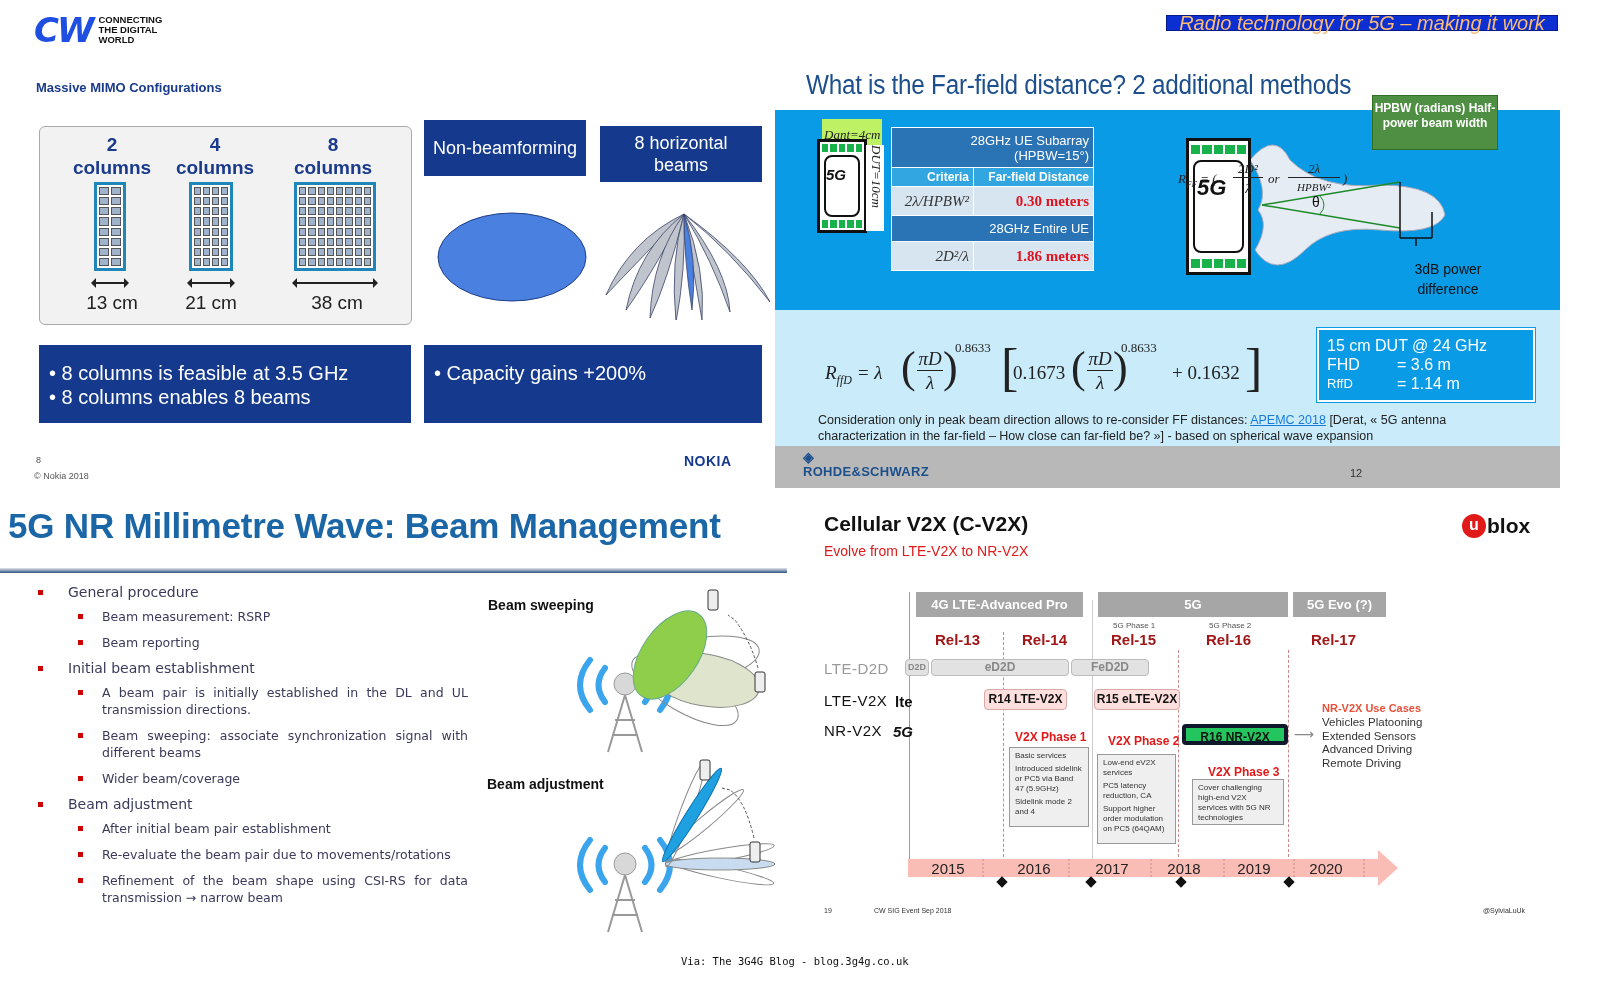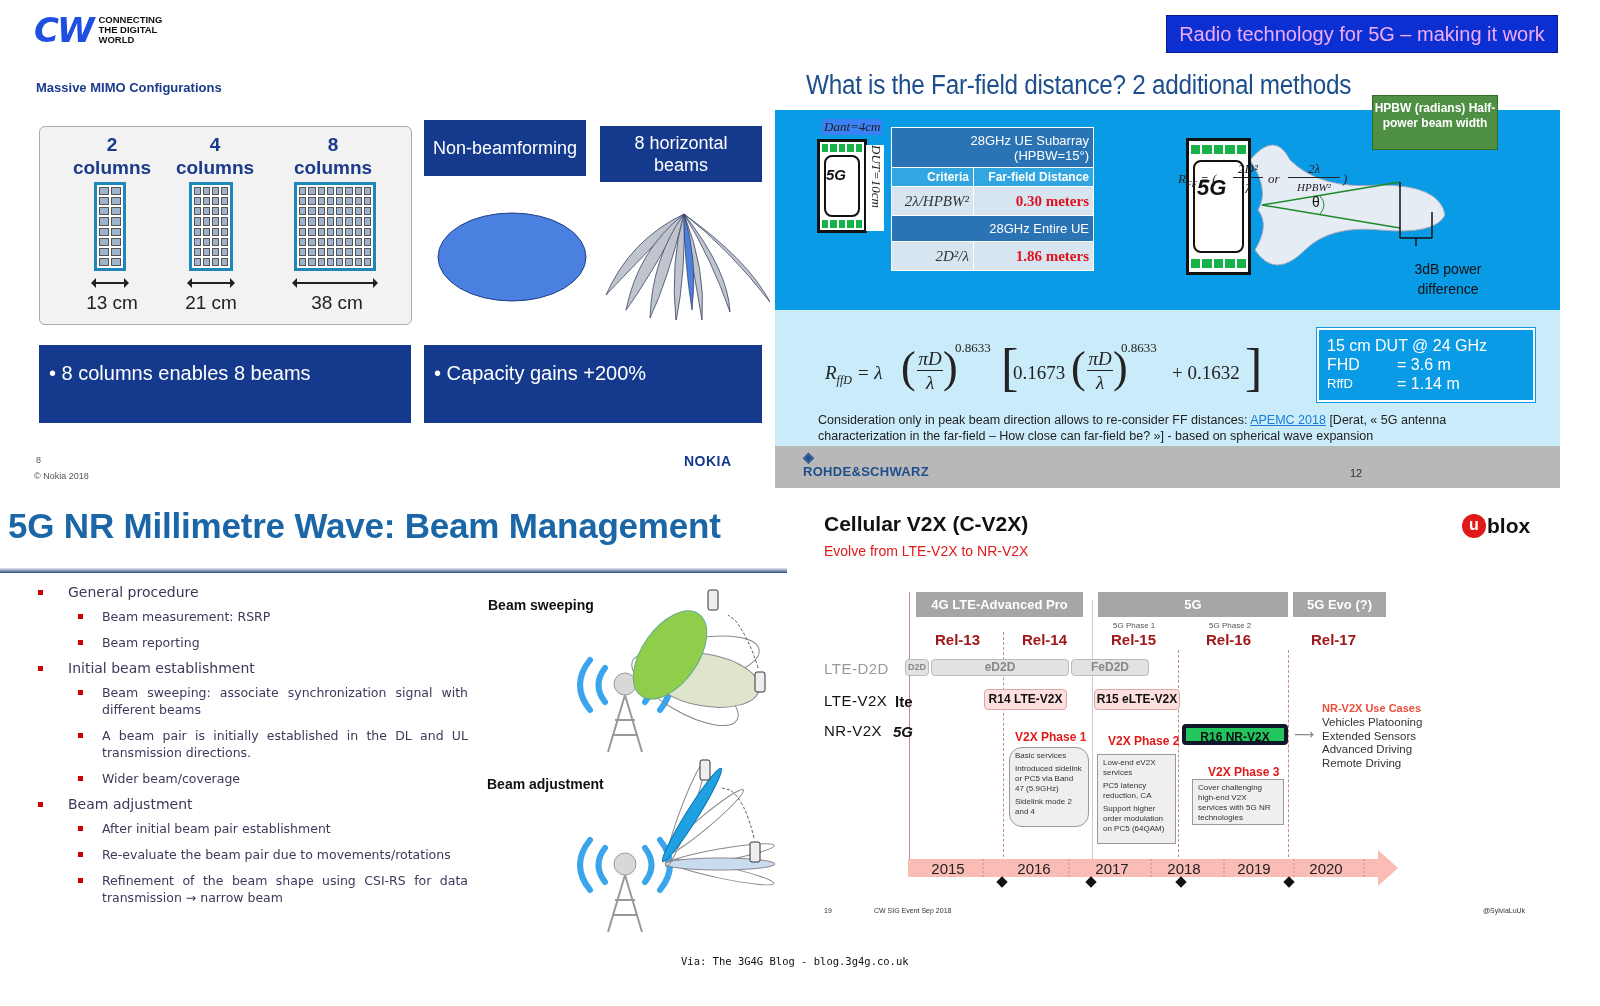--- a/index.html
+++ b/index.html
@@ -21,21 +21,21 @@
   .dim-arrow::before { left: -5px; border-right-color: #222; border-left: none; }
   .dim-arrow::after { right: -5px; border-left-color: #222; border-right: none; }
   .dim-label { position: absolute; font-size: 19px; color: #222; text-align: center; }
   .nk-btn { background: #14398d; color: #fff; font-size: 18px; text-align: center; display: flex; align-items: center; justify-content: center; line-height: 22px; }
   .nk-bullets { background: #14398d; color: #fff; font-size: 20px; line-height: 24px; padding: 16px 10px; }
   .nk-bullets div::before { content: "\2022  "; }
   .nk-foot { font-size: 9px; color: #555; }
   .nokia-logo { left: 684px; top: 453px; font-weight: 900; font-size: 14px; color: #14398d; letter-spacing: 0.5px; }
 
   
-  .rs-banner { left: 1166px; top: 15px; width: 392px; height: 38px; background: #0b2fd1; border: 1px solid #051a8a; color: #f0abfc; font-size: 20px; display: flex; align-items: center; justify-content: center; }
+  .rs-banner { left: 1166px; top: 15px; width: 392px; height: 16px; background: #0b2fd1; border: 1px solid #051a8a; color: #fdba74; font-size: 20px; display: flex; align-items: center; justify-content: center; font-style: italic; }
   .rs-title { left: 806px; top: 70px; font-size: 27px; color: #1c4f8c; transform: scaleX(0.9); transform-origin: left; letter-spacing: -0.3px; }
   .rs-blue { left: 775px; top: 110px; width: 785px; height: 200px; background: #0a9be6; }
   .rs-light { left: 775px; top: 310px; width: 785px; height: 136px; background: #c9ebfa; }
   .rs-grey { left: 775px; top: 446px; width: 785px; height: 42px; background: #b8b8b8; }
   .hpbw-box { left: 1372px; top: 95px; width: 126px; height: 55px; background: #4f8f43; color: #fff; font-size: 12px; font-weight: bold; text-align: center; line-height: 15px; padding-top: 5px; border: 1px solid #2f6f23; }
   .ff-table { left: 891px; top: 127px; width: 203px; border-collapse: collapse; font-size: 13px; }
   .ff-table td { border: 1px solid #fff; padding: 2px 4px; text-align: right; }
   .ff-hdr { background: #2a73b4; color: #fff; }
   .ff-sub { background: #31a6e0; color: #fff; font-weight: bold; font-size: 12px; }
   .ff-row { background: #d7e5f1; font-family: "Liberation Serif", serif; font-style: italic; font-size: 15px; color: #333; height: 29px; }
@@ -259,38 +259,39 @@
       <path d="M254 4 Q222 48 220 108 Q238 70 254 4 Z"></path>
       <path d="M254 4 Q240 50 246 112 Q256 60 254 4 Z"></path>
       <path d="M254 4 Q262 52 272 110 Q276 60 254 4 Z"></path>
       <path d="M254 4 Q282 50 300 102 Q298 60 254 4 Z"></path>
       <path d="M254 4 Q300 40 340 92 Q318 50 254 4 Z"></path>
       <path d="M254 4 Q254 50 262 100 Q268 50 254 4 Z" fill="#4a80e0"></path>
     </g>
   </svg>
 
   <div class="abs nk-bullets" style="left:39px;top:345px;width:372px;height:78px;">
+    <div>8 columns is feasible at 3.5 GHz</div>
     <div>8 columns enables 8 beams</div>
   </div>
   <div class="abs nk-bullets" style="left:424px;top:345px;width:338px;height:78px;">
     <div>Capacity gains +200%</div>
   </div>
 
   <div class="abs nk-foot" style="left:36px;top:455px;">8</div>
   <div class="abs nk-foot" style="left:34px;top:471px;">© Nokia 2018</div>
   <div class="abs nokia-logo">NOKIA</div>
 </div>
 
 <div class="abs rs-banner">Radio technology for 5G – making it work</div>
 <div class="abs rs-title">What is the Far-field distance? 2 additional methods</div>
 <div class="abs rs-blue"></div>
 <div class="abs rs-light"></div>
 <div class="abs rs-grey"></div>
 
-<div class="abs formula" style="left:822px;top:119px;background:#3b82f6;font-size:13px;padding:0 2px;">Dant=4cm</div>
+<div class="abs formula" style="left:822px;top:119px;background:#bef264;font-size:13px;padding:8px 2px;">Dant=4cm</div>
 <div class="phone" style="left:817px;top:139px;width:50px;height:94px;">
   <div class="strip" style="top:2px;">
       <i></i>
       <i></i>
       <i></i>
       <i></i>
       <i></i>
     </div>
   <div class="screen" style="top:13px;bottom:13px;"></div>
   <div class="g5" style="left:6px;top:24px;font-size:15px;">5G</div>
@@ -406,22 +407,22 @@
 </div>
 <div class="abs rs-page">12</div>
 
 <div class="abs bm-title">5G NR Millimetre Wave: Beam Management</div>
 <div class="abs bm-rule"></div>
 <div class="abs bm-list">
   <div class="bm-l1">General procedure</div>
   <div class="bm-l2">Beam measurement: RSRP</div>
   <div class="bm-l2">Beam reporting</div>
   <div class="bm-l1">Initial beam establishment</div>
+  <div class="bm-l2">A beam pair is initially established in the DL and UL transmission directions.</div>
   <div class="bm-l2">Beam sweeping: associate synchronization signal with different beams</div>
-  <div class="bm-l2">A beam pair is initially established in the DL and UL transmission directions.</div>
   <div class="bm-l2">Wider beam/coverage</div>
   <div class="bm-l1">Beam adjustment</div>
   <div class="bm-l2">After initial beam pair establishment</div>
   <div class="bm-l2">Re-evaluate the beam pair due to movements/rotations</div>
   <div class="bm-l2">Refinement of the beam shape using CSI-RS for data transmission → narrow beam</div>
 </div>
 
 <div class="abs bm-fig-label" style="left:488px;top:597px;">Beam sweeping</div>
 <div class="abs bm-fig-label" style="left:487px;top:776px;">Beam adjustment</div>
 
@@ -500,21 +501,21 @@
 <div class="pill pill-grey" style="left:905px;top:659px;width:24px;height:17px;font-size:9px;line-height:15px;">D2D</div>
 <div class="pill pill-grey" style="left:931px;top:659px;width:138px;height:17px;line-height:15px;">eD2D</div>
 <div class="pill pill-grey" style="left:1071px;top:659px;width:78px;height:17px;line-height:15px;">FeD2D</div>
 
 <div class="pill pill-pink" style="left:984px;top:689px;width:83px;height:21px;line-height:19px;">R14 LTE-V2X</div>
 <div class="pill pill-pink" style="left:1094px;top:689px;width:86px;height:21px;line-height:19px;">R15 eLTE-V2X</div>
 <div class="pill pill-red" style="left:1182px;top:724px;width:106px;height:21px;line-height:19px;">R16 NR-V2X</div>
 <div class="abs" style="left:1294px;top:726px;font-size:14px;color:#888;">⟶</div>
 
 <div class="phase-title" style="left:1015px;top:730px;">V2X Phase 1</div>
-<div class="phase-box" style="left:1009px;top:747px;width:80px;height:80px;border-radius:13px;">
+<div class="phase-box" style="left:1009px;top:747px;width:80px;height:80px;">
   <div>Basic services</div>
   <div>Introduced sidelink or PC5 via Band 47 (5.9GHz)</div>
   <div>Sidelink mode 2 and 4</div>
 </div>
 <div class="phase-title" style="left:1108px;top:734px;">V2X Phase 2</div>
 <div class="phase-box" style="left:1097px;top:754px;width:79px;height:90px;">
   <div>Low-end eV2X services</div>
   <div>PC5 latency reduction, CA</div>
   <div>Support higher order modulation on PC5 (64QAM)</div>
 </div>

